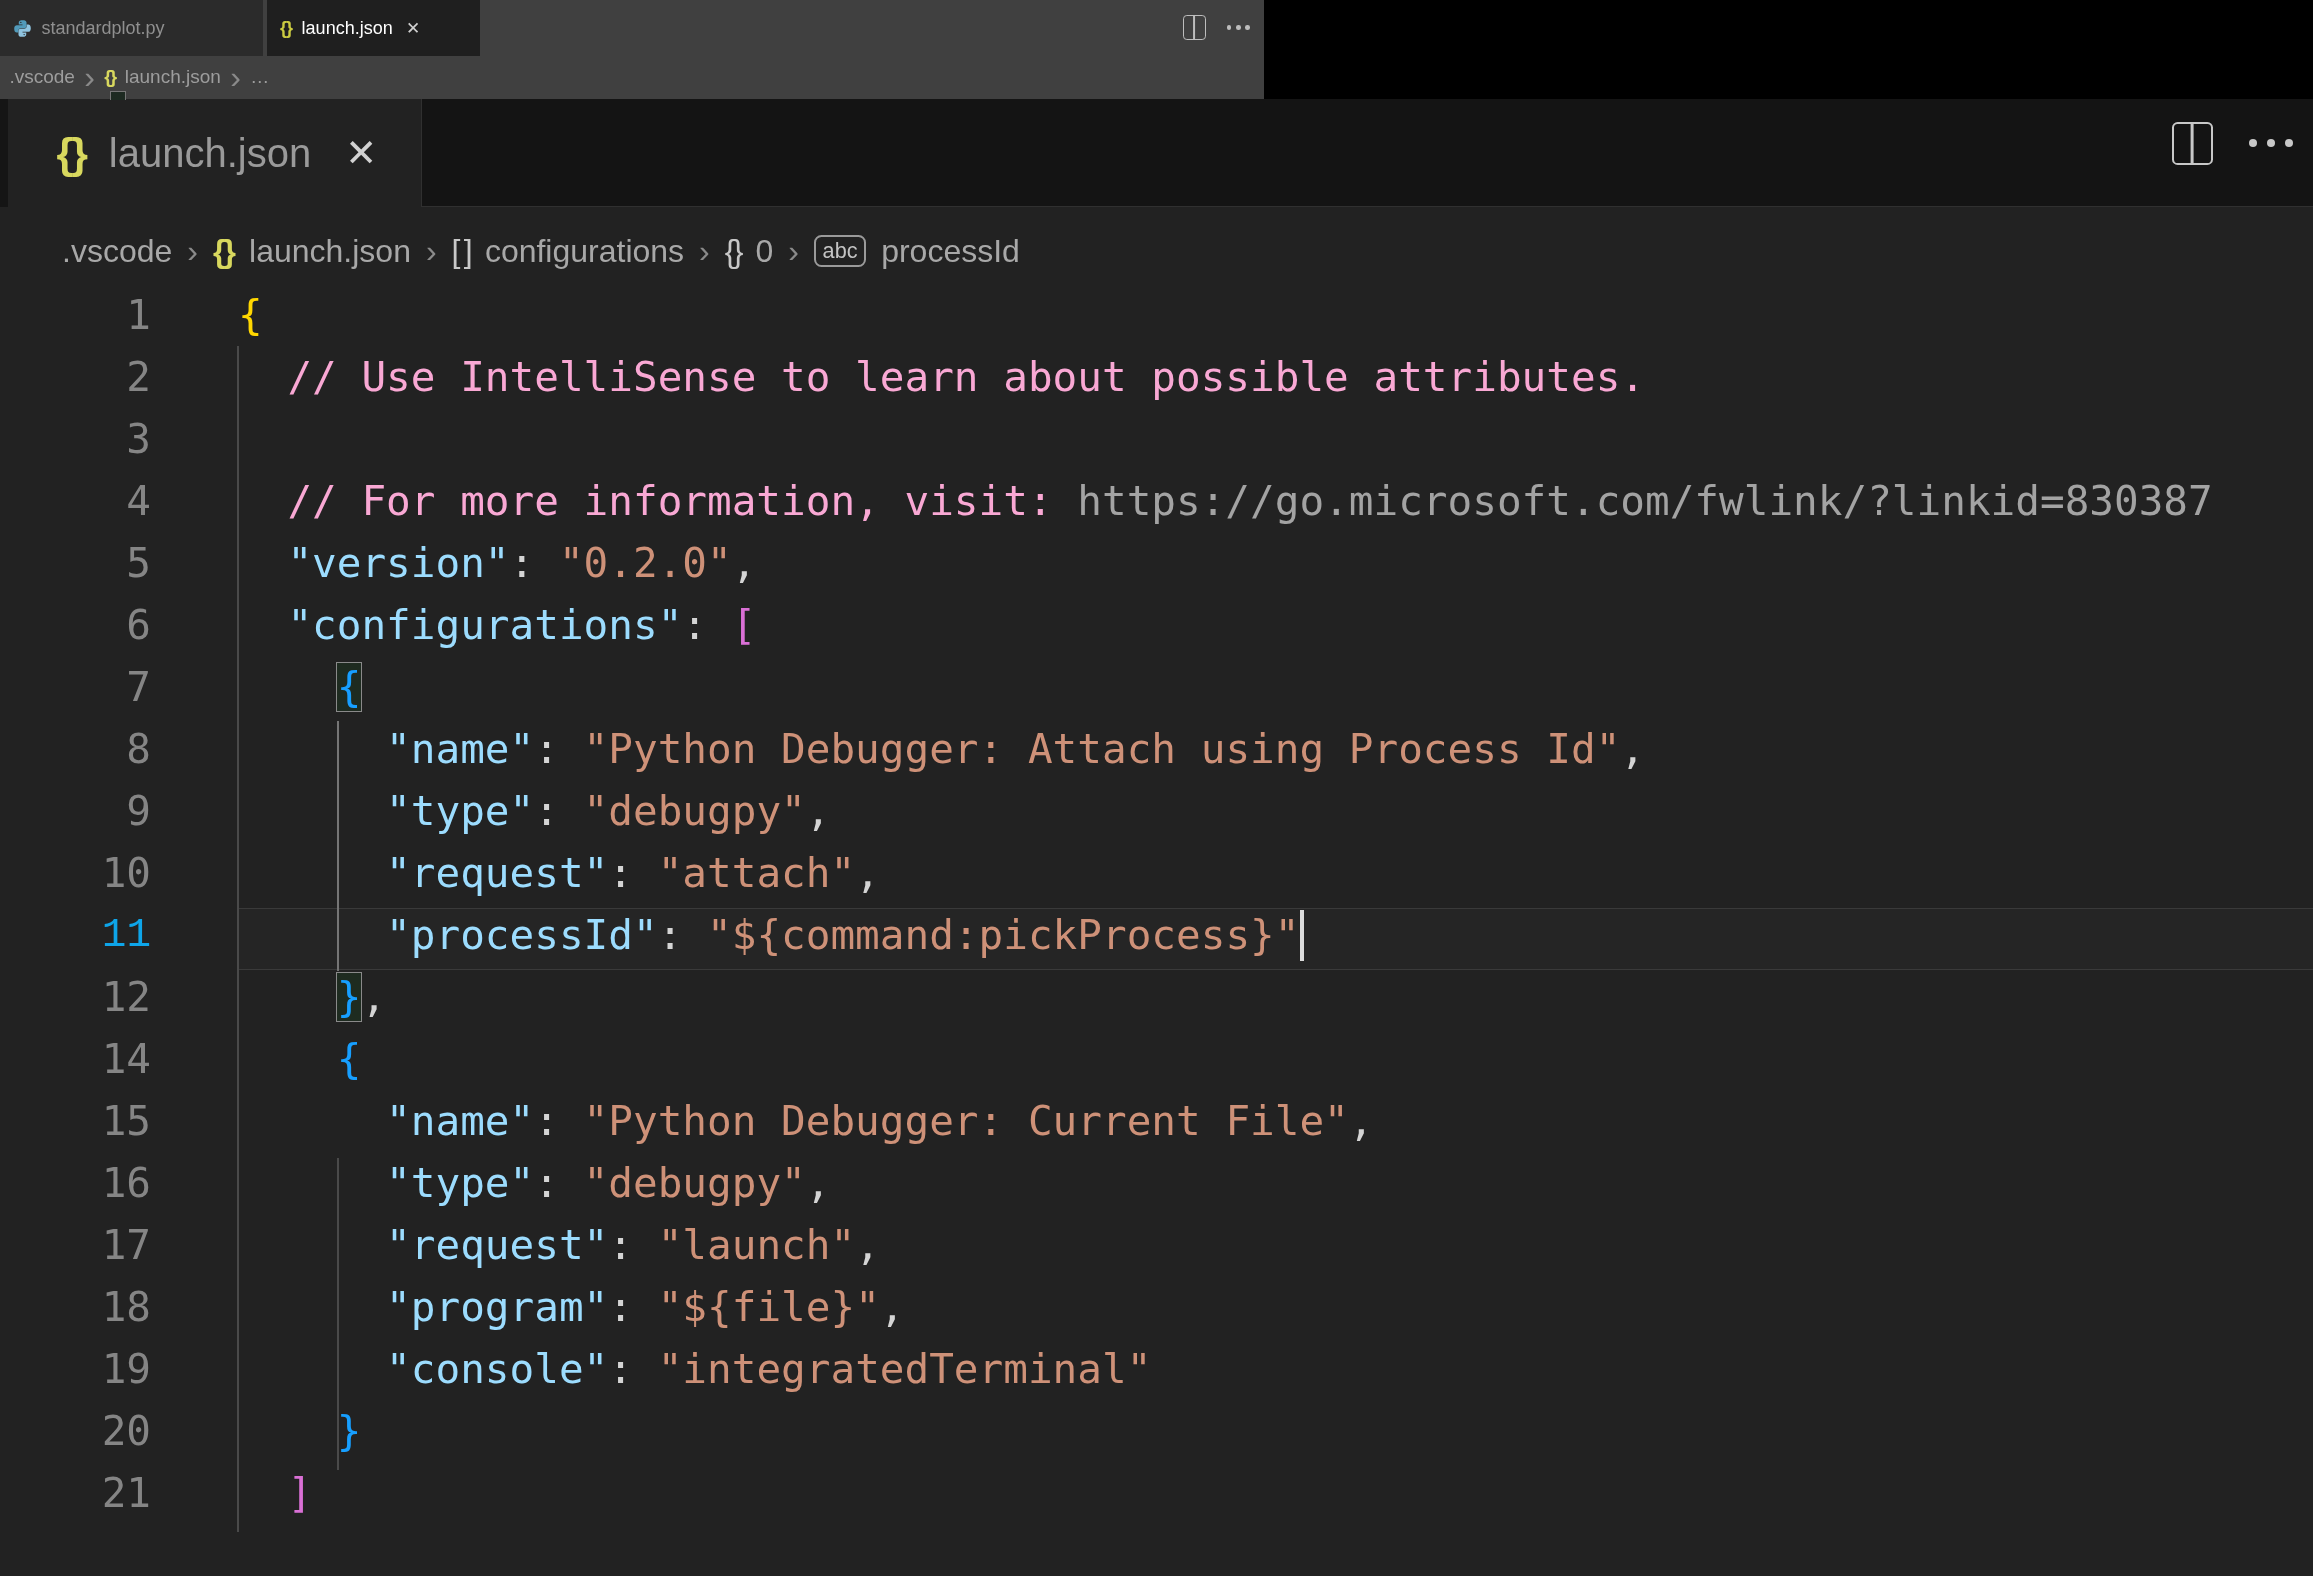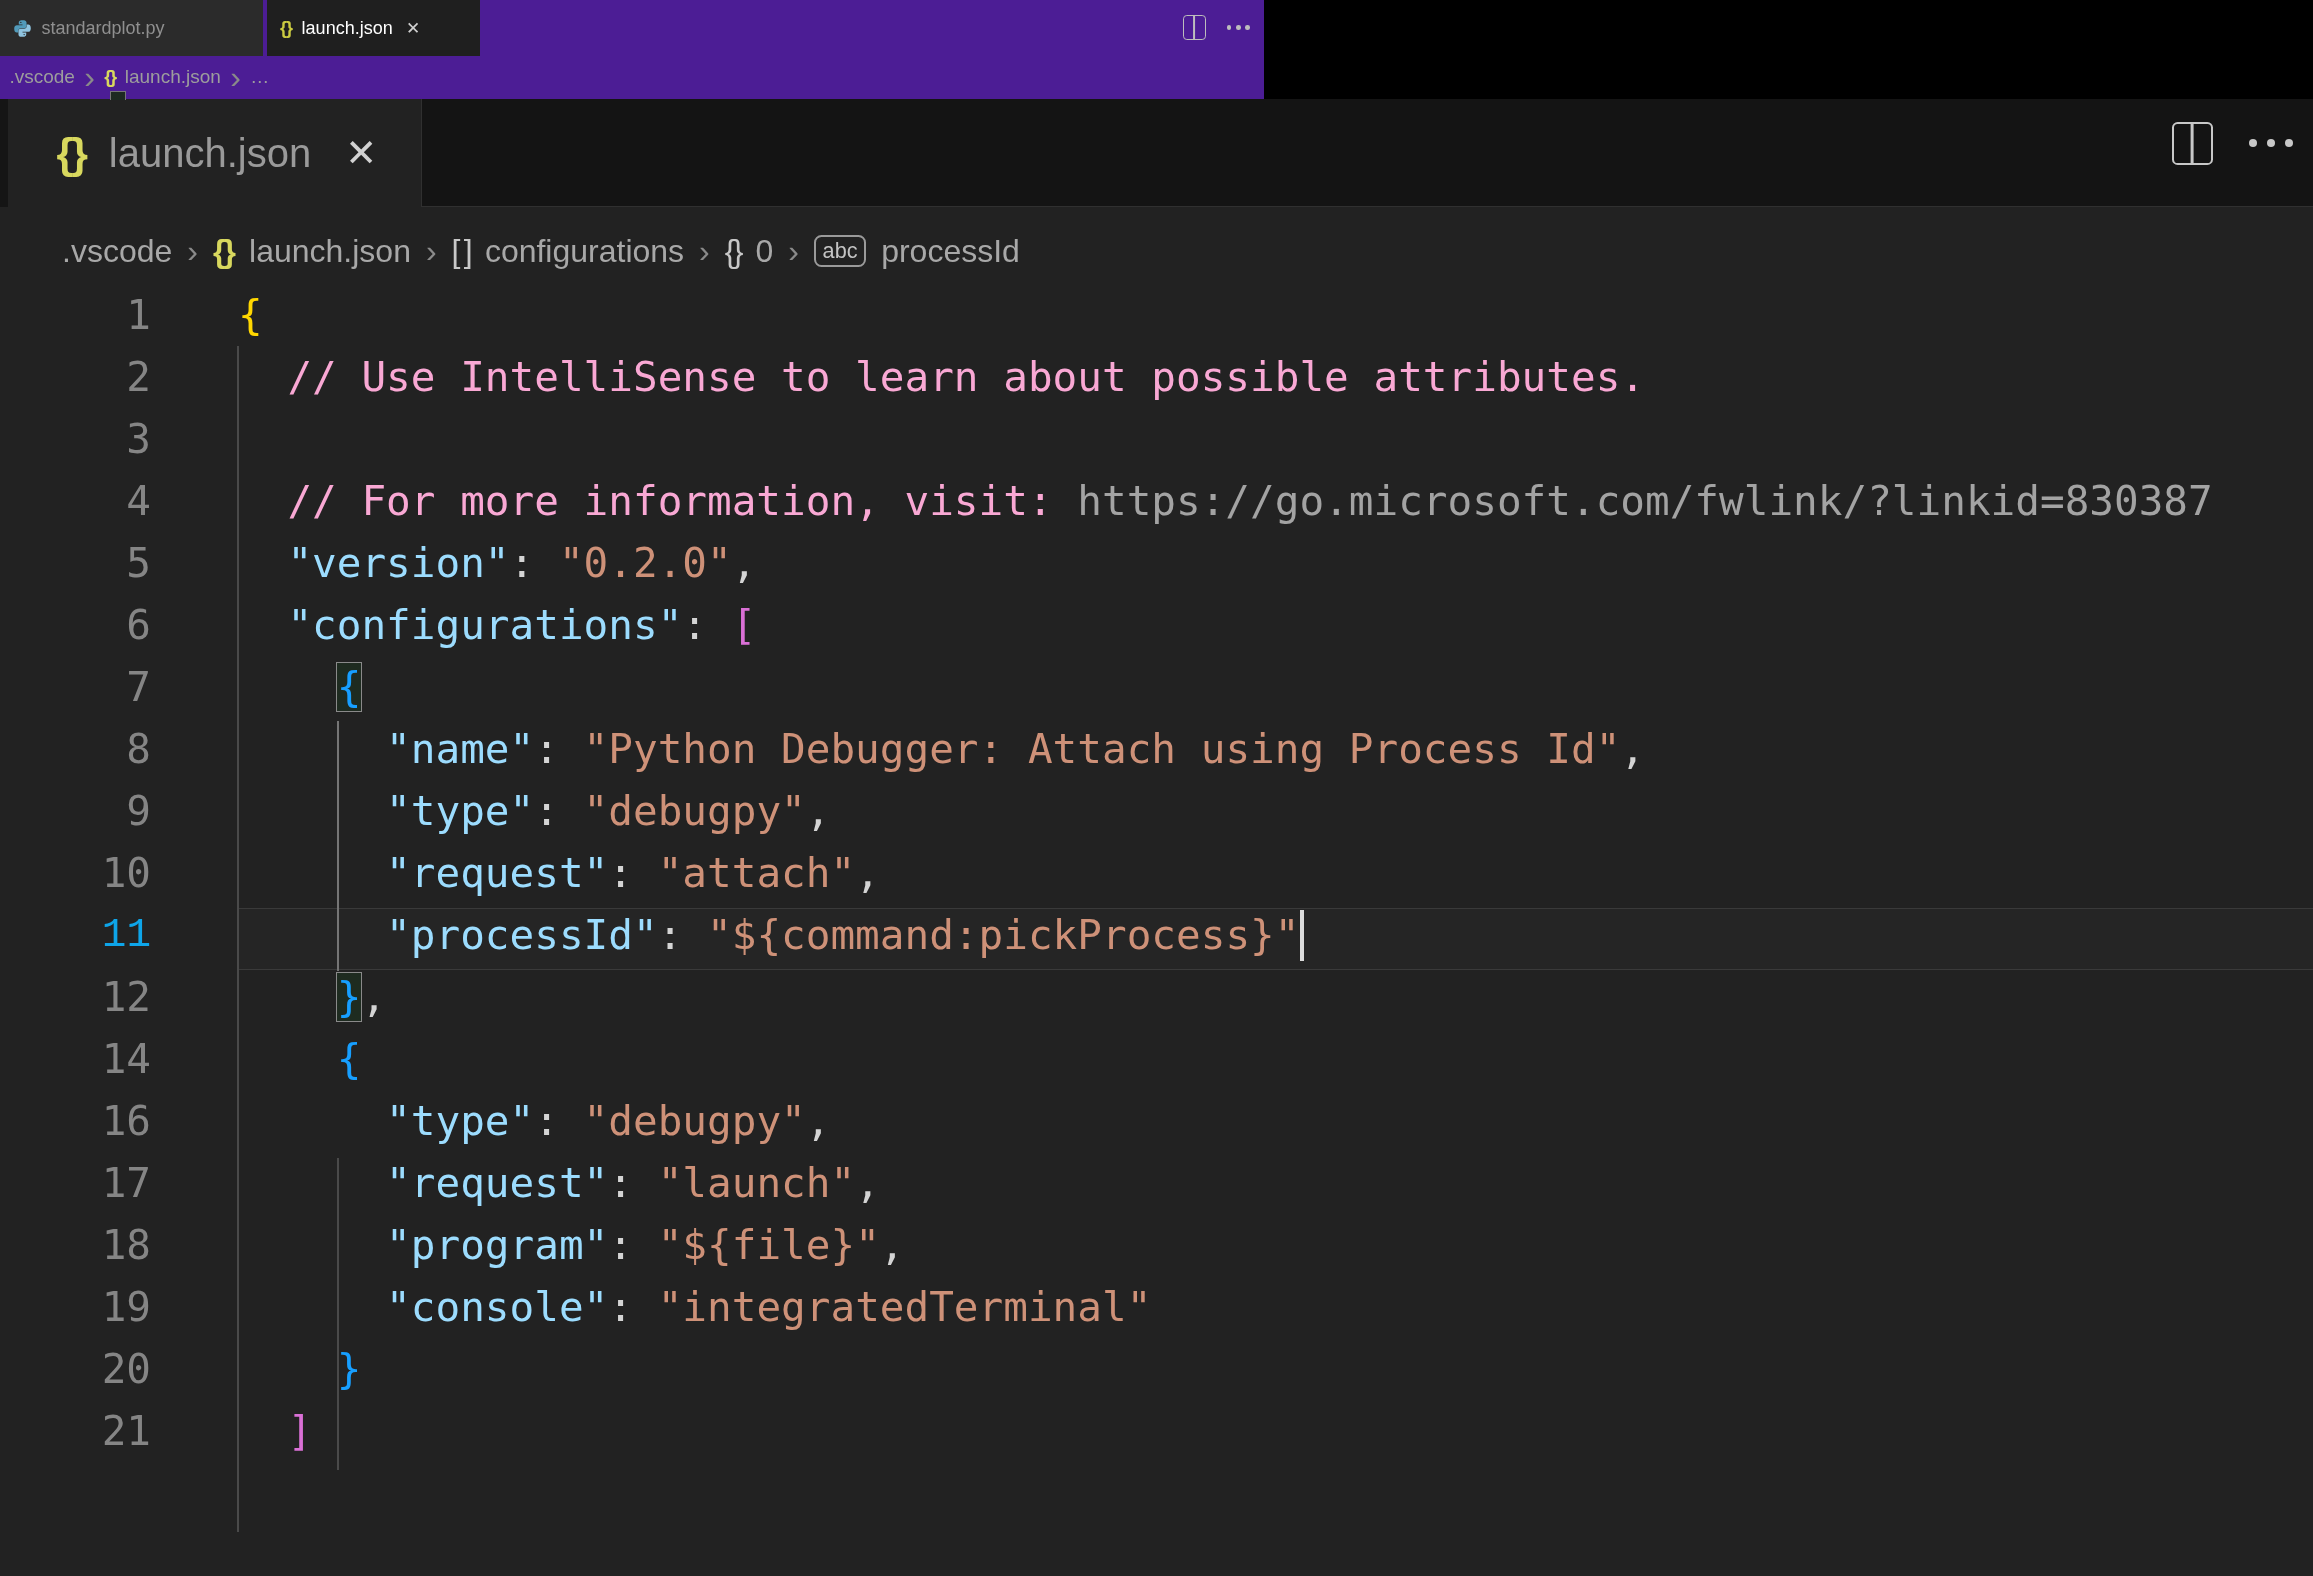--- a/index.html
+++ b/index.html
@@ -1,20 +1,20 @@
 <!DOCTYPE html>
 <html style="font-size:15px"><head>
 <meta charset="utf-8">
 <style>
   html,body{margin:0;padding:0;background:#000;}
   #app{position:relative;width:2314px;height:1576px;background:#222222;overflow:hidden;
        font-family:"Liberation Sans",sans-serif;}
 
   
-  .top-bar{position:absolute;left:0;top:0;width:1264px;height:99px;background:#4c1d95;z-index:4;}
+  .top-bar{position:absolute;left:0;top:0;width:1264px;height:99px;background:#404040;z-index:4;}
   .tab-row{position:absolute;left:0;top:0;height:56px;width:100%;}
   .stab{position:absolute;top:0;height:56px;display:flex;align-items:center;gap:9.4px;box-sizing:border-box;padding:0 13px;}
   .stab-inactive{left:0;width:263px;background:#2b2b2b;color:#8f8f8f;}
   .stab-active{left:267px;width:213px;background:#1f1f1f;color:#ffffff;}
   .stab-label{font-size:18px;white-space:nowrap;}
   .json-glyph-s{color:#cbcb41;font-weight:bold;font-size:18px;letter-spacing:-0.9px;}
   .stab-close{color:#d0d0d0;font-size:17px;margin-left:3.8px;}
   .py-icon{width:19px;height:19px;flex:0 0 auto;}
   .sbar-icons{position:absolute;top:15px;left:1183px;display:flex;align-items:center;gap:21px;}
   .split-icon-s{width:22.6px;height:24.5px;border:1.9px solid #bdbdbd;border-radius:3.8px;position:relative;box-sizing:border-box;}
@@ -157,20 +157,21 @@
           <div class="code-line"><span class="lnum">4</span><span class="ctext">  <span class="tk-com">// For more information, visit: </span><span class="tk-url">https://go.microsoft.com/fwlink/?linkid=830387</span></span></div>
           <div class="code-line"><span class="lnum">5</span><span class="ctext">  <span class="tk-key">"version"</span><span class="tk-pun">: </span><span class="tk-str">"0.2.0"</span><span class="tk-pun">,</span></span></div>
           <div class="code-line"><span class="lnum">6</span><span class="ctext">  <span class="tk-key">"configurations"</span><span class="tk-pun">: </span><span class="tk-b2">[</span></span></div>
           <div class="code-line"><span class="lnum">7</span><span class="ctext">    <span class="tk-b3 tk-box">{</span></span></div>
           <div class="code-line"><span class="lnum">8</span><span class="ctext">      <span class="tk-key">"name"</span><span class="tk-pun">: </span><span class="tk-str">"Python Debugger: Attach using Process Id"</span><span class="tk-pun">,</span></span></div>
           <div class="code-line"><span class="lnum">9</span><span class="ctext">      <span class="tk-key">"type"</span><span class="tk-pun">: </span><span class="tk-str">"debugpy"</span><span class="tk-pun">,</span></span></div>
           <div class="code-line"><span class="lnum">10</span><span class="ctext">      <span class="tk-key">"request"</span><span class="tk-pun">: </span><span class="tk-str">"attach"</span><span class="tk-pun">,</span></span></div>
           <div class="code-line active"><span class="lnum">11</span><span class="ctext">      <span class="tk-key">"processId"</span><span class="tk-pun">: </span><span class="tk-str">"${command:pickProcess}"</span><span class="cursor"></span></span></div>
           <div class="code-line"><span class="lnum">12</span><span class="ctext">    <span class="tk-b3 tk-box">}</span><span class="tk-pun">,</span></span></div>
           <div class="code-line"><span class="lnum">14</span><span class="ctext">    <span class="tk-b3">{</span></span></div>
+          <div class="code-line"><span class="lnum">15</span><span class="ctext">      <span class="tk-key">"name"</span><span class="tk-pun">: </span><span class="tk-str">"Python Debugger: Current File"</span><span class="tk-pun">,</span></span></div>
           <div class="code-line"><span class="lnum">16</span><span class="ctext">      <span class="tk-key">"type"</span><span class="tk-pun">: </span><span class="tk-str">"debugpy"</span><span class="tk-pun">,</span></span></div>
           <div class="code-line"><span class="lnum">17</span><span class="ctext">      <span class="tk-key">"request"</span><span class="tk-pun">: </span><span class="tk-str">"launch"</span><span class="tk-pun">,</span></span></div>
           <div class="code-line"><span class="lnum">18</span><span class="ctext">      <span class="tk-key">"program"</span><span class="tk-pun">: </span><span class="tk-str">"${file}"</span><span class="tk-pun">,</span></span></div>
           <div class="code-line"><span class="lnum">19</span><span class="ctext">      <span class="tk-key">"console"</span><span class="tk-pun">: </span><span class="tk-str">"integratedTerminal"</span></span></div>
           <div class="code-line"><span class="lnum">20</span><span class="ctext">    <span class="tk-b3">}</span></span></div>
           <div class="code-line"><span class="lnum">21</span><span class="ctext">  <span class="tk-b2">]</span></span></div>
         </div>
     </div>
 
   </div>

